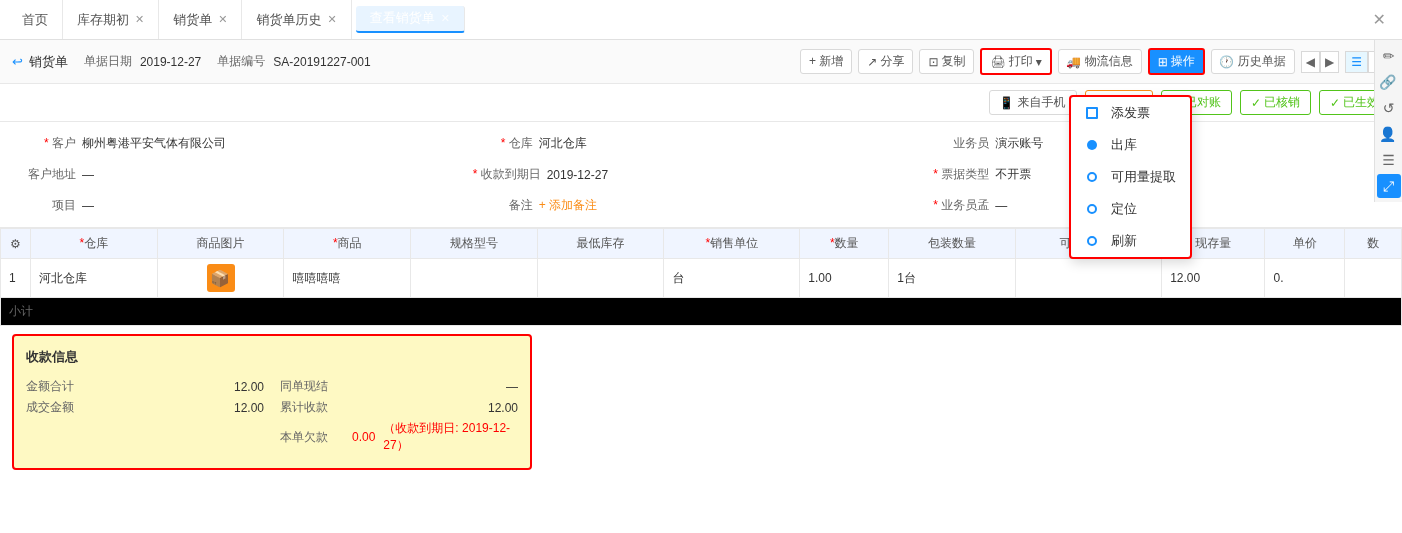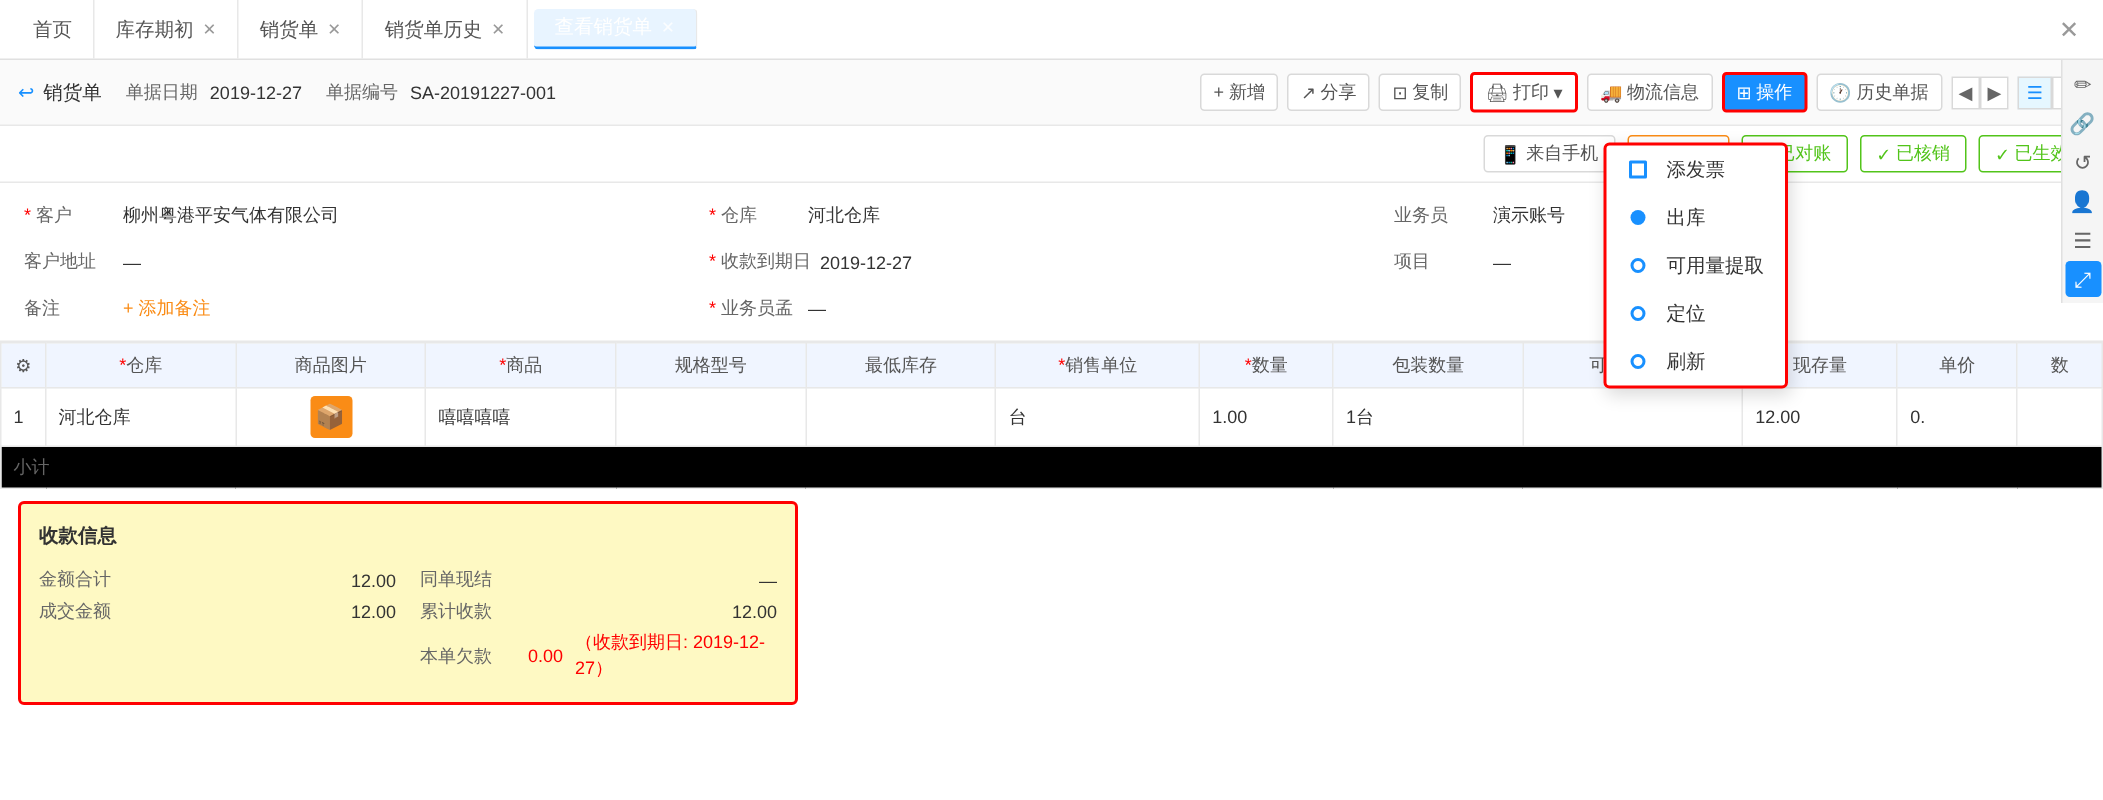--- a/index.html
+++ b/index.html
@@ -65,21 +65,21 @@
     }
     .status-btn-green { border-color: #52c41a; color: #52c41a; }
     .status-btn-orange { border-color: #fa8c16; color: #fa8c16; }
 
     
     .form-section {
       padding: 10px 16px; display: grid; grid-template-columns: 1fr 1fr 1fr;
       gap: 8px 0; border-bottom: 1px solid #e8e8e8;
     }
     .form-row { display: flex; align-items: center; gap: 6px; padding: 3px 0; }
-    .form-label { color: #666; min-width: 60px; font-size: 12px; white-space: nowrap; }
+    .form-label { color: #666; min-width: 60px; font-size: 12px; white-space: nowrap; text-align: right; }
     .form-label.required::before { content: '* '; color: red; }
     .form-value { font-size: 12px; color: #333; }
     .form-value.link { color: #1890ff; cursor: pointer; }
 
     
     .table-container { overflow: auto; max-height: 120px; }
     table { width: 100%; border-collapse: collapse; font-size: 12px; }
     thead tr { background: #f0f5ff; }
     th {
       padding: 6px 8px; border: 1px solid #e8e8e8; font-weight: normal;
@@ -253,20 +253,24 @@
       <span class="form-label">业务员</span>
       <span class="form-value">演示账号</span>
     </div>
     <div class="form-row">
       <span class="form-label">客户地址</span>
       <span class="form-value">—</span>
     </div>
     <div class="form-row">
       <span class="form-label required">收款到期日</span>
       <span class="form-value">2019-12-27</span>
+    </div>
+    <div class="form-row">
+      <span class="form-label required">票据类型</span>
+      <span class="form-value">不开票</span>
     </div>
     <div class="form-row">
       <span class="form-label">项目</span>
       <span class="form-value">—</span>
     </div>
     <div class="form-row">
       <span class="form-label">备注</span>
       <span class="form-value link" style="color:#fa8c16;">+ 添加备注</span>
     </div>
     <div class="form-row">

